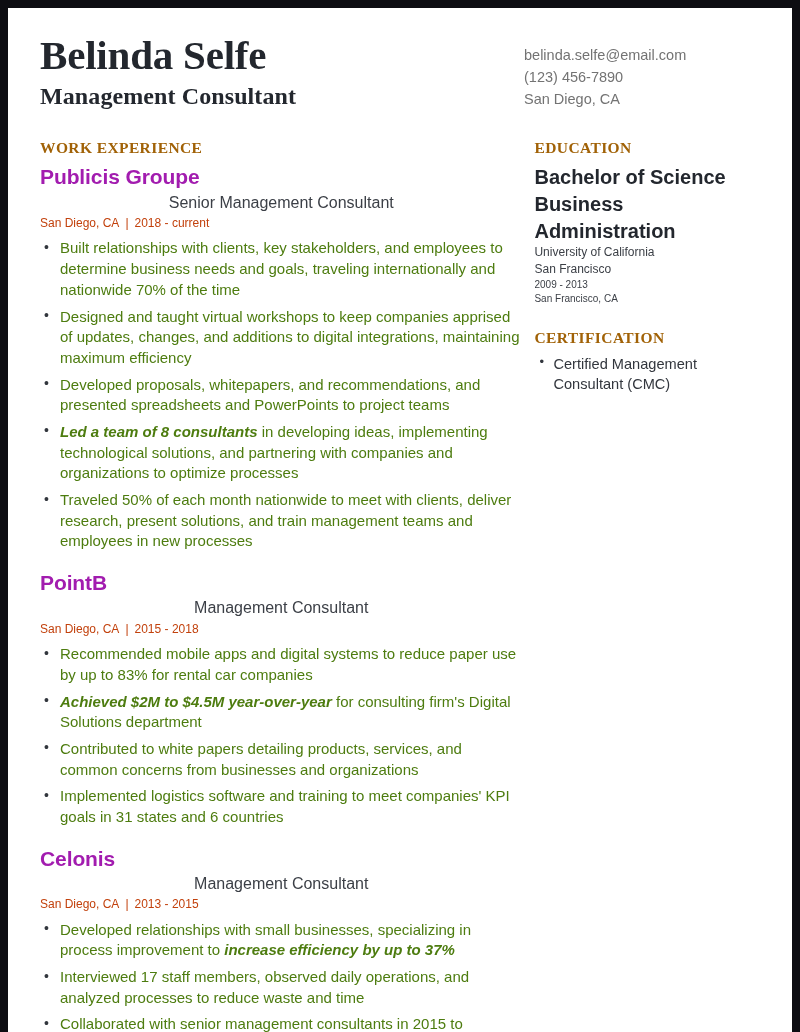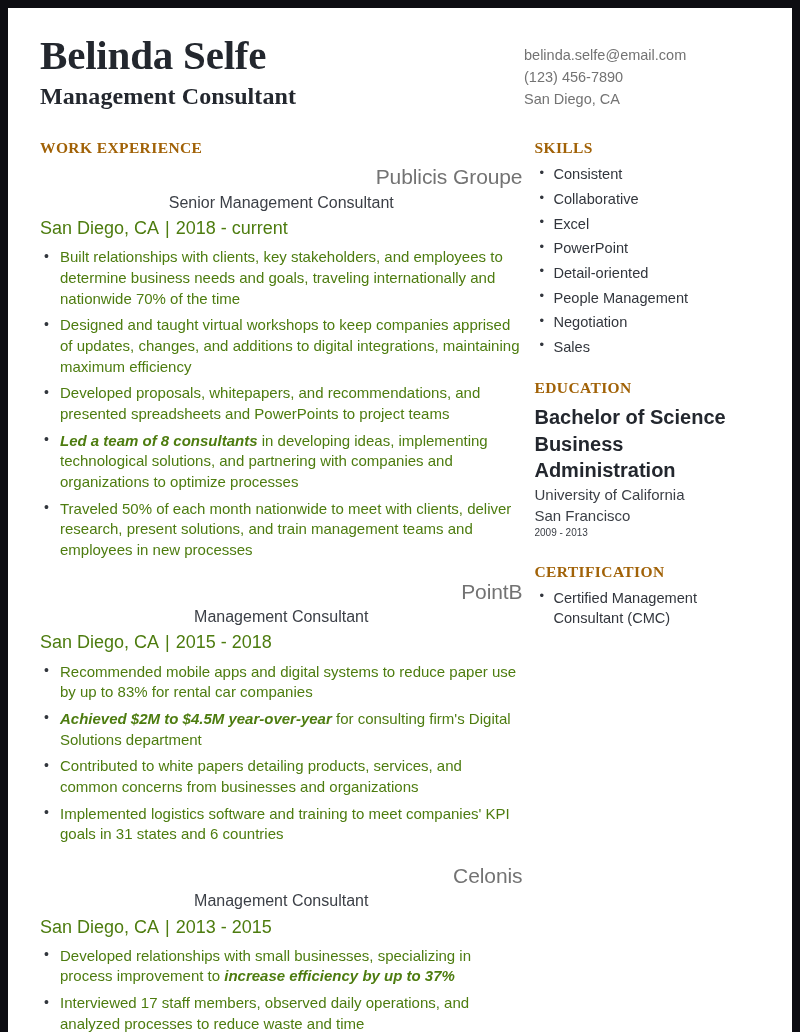--- a/index.html
+++ b/index.html
@@ -96,38 +96,37 @@
     letter-spacing: 0.4px;
     margin-bottom: 7px;
   }
 
   
   .job { margin-bottom: 4px; }
   .job + .job { margin-top: 18px; }
 
   .company {
     font-size: 21px;
-    font-weight: normal;
-    color: #737373;
+    font-weight: bold;
+    color: #a21caf;
     line-height: 1.25;
     letter-spacing: -0.1px;
-    text-align: right;
   }
 
   .role {
     font-size: 16px;
     color: #3b3f46;
     line-height: 1.4;
     margin-top: 1px;
     text-align: center;
   }
 
   .meta {
-    font-size: 18px;
-    color: #4d7c0f;
+    font-size: 12px;
+    color: #c2410c;
     line-height: 1.45;
     margin-top: 1px;
   }
   .meta .sep { padding: 0 6px; }
 
   ul.bullets {
     list-style: none;
     margin-top: 6px;
   }
 
@@ -180,21 +179,21 @@
   }
 
   .edu-degree {
     font-size: 20px;
     font-weight: bold;
     color: #23272e;
     line-height: 1.33;
   }
 
   .edu-line {
-    font-size: 15px;
+    font-size: 12px;
     color: #3b3f46;
     line-height: 1.42;
   }
   .edu-line.small { font-size: 10px; }
 </style>
 </head>
 <body>
 
 <div class="page">
   <div class="inner">
@@ -247,41 +246,29 @@
                 <li>Developed relationships with small businesses, specializing in process improvement to <em>increase efficiency by up to 37%</em></li>
                 <li>Interviewed 17 staff members, observed daily operations, and analyzed processes to reduce waste and time</li>
                 <li>Collaborated with senior management consultants in 2015 to contribute to Southwest Airline's flight operations, which decreased delayed departures by 14%</li>
               </ul>
             </div>
           </div>
       </div>
 
       <div class="col-right">
 
-        <div class="r-section">
-          <div class="section-head">SKILLS</div>
-          <ul class="side-list" id="skills-list">
-              <li>Consistent</li>
-              <li>Collaborative</li>
-              <li>Excel</li>
-              <li>PowerPoint</li>
-              <li>Detail-oriented</li>
-              <li>People Management</li>
-              <li>Negotiation</li>
-              <li>Sales</li>
-            </ul>
-        </div>
 
         <div class="r-section">
           <div class="section-head">EDUCATION</div>
           <div class="edu-degree">Bachelor of Science</div>
           <div class="edu-degree">Business Administration</div>
           <div class="edu-line">University of California</div>
           <div class="edu-line">San Francisco</div>
           <div class="edu-line small">2009 - 2013</div>
+          <div class="edu-line small">San Francisco, CA</div>
         </div>
 
         <div class="r-section">
           <div class="section-head">CERTIFICATION</div>
           <ul class="side-list" id="cert-list">
               <li>Certified Management Consultant (CMC)</li>
             </ul>
         </div>
 
       </div>

